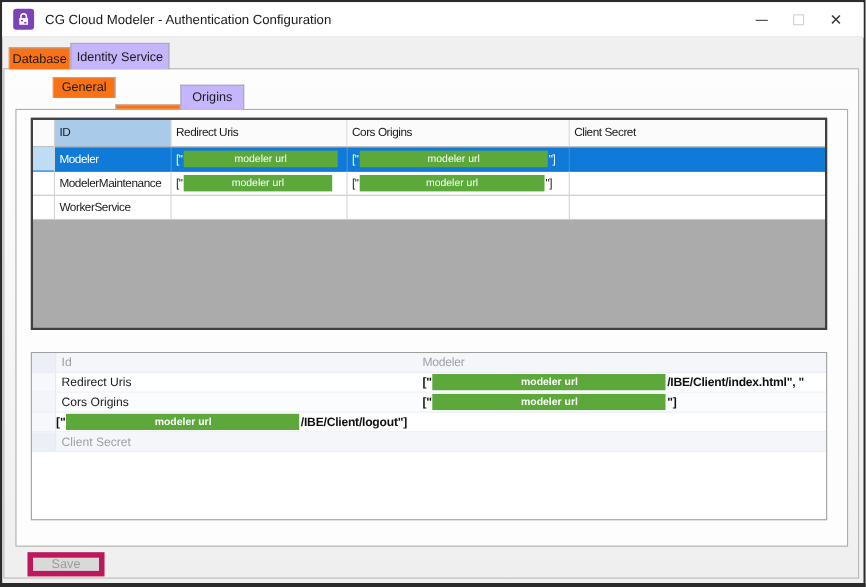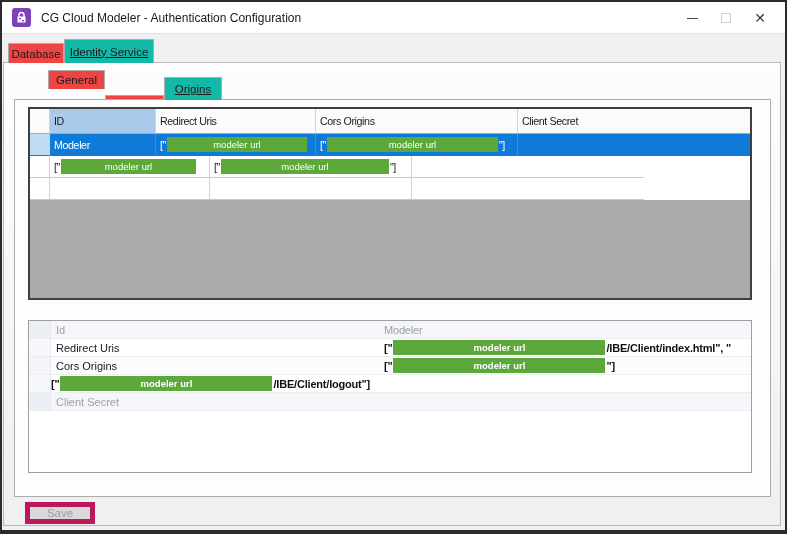--- a/index.html
+++ b/index.html
@@ -17,23 +17,23 @@
   .app-icon svg{ display:block; }
   .title-text{ margin-left:10px; font-size:12px; color:#1a1a1a; }
   .win-btns{ position:absolute; right:8px; top:0; height:32px; display:flex; }
   .win-btn{ width:34px; height:32px; display:flex; align-items:center; justify-content:center;
     font-size:13px; color:#333; cursor:default; }
   .min-glyph{ display:block; width:11px; height:1px; background:#444; }
   .max-glyph{ display:block; width:10px; height:10px; border:1px solid #cfcfcf; }
   .close-glyph{ font-size:14px; color:#3a3a3a; line-height:1; }
   
   .tab{ position:absolute; display:flex; align-items:center; justify-content:center;
-    font-size:11.5px; color:#1a1a1a; background:#ef4444; border:1px solid #ababab;
+    font-size:11.5px; color:#1a1a1a; background:#f97316; border:1px solid #ababab;
     border-bottom:none; z-index:1; white-space:nowrap; }
-  .tab.selected{ background:#14b8a6; z-index:3;text-decoration:underline; }
+  .tab.selected{ background:#c4b5fd; z-index:3; }
   .tab-database{ left:8px; top:43px; width:56px; height:20px; }
   .tab-identity{ left:64px; top:39px; width:90px; height:24px; }
   .tab-admin{ left:154px; top:43px; width:101px; height:20px; }
   .outer-page{ position:absolute; left:3px; top:62px; width:778px; height:464px;
     background:linear-gradient(#fdfdfd, #efefef); border:1px solid #b9b9b9; z-index:0; }
   .tab-general{ left:48px; top:70px; width:57px; height:19px; }
   .tab-provider{ left:105px; top:81px; width:59px; height:19px;margin-top:14px; }
   .tab-clients{ left:164px; top:77px; width:58px; height:23px; }
   .inner-page{ position:absolute; left:14px; top:99px; width:757px; height:398px;
     background:#fdfdfd; border:1px solid #acacac; z-index:2; }
@@ -136,35 +136,37 @@
       <div class="g-cell c-cors">
         <span>["</span>
         <span class="redact r-cors-a">modeler url</span>
         <span>"]</span>
       </div>
       <div class="g-cell c-secret"></div>
     </div>
 
     <div class="g-row g-data">
       <div class="g-cell c-sel"></div>
+      <div class="g-cell c-id">ModelerMaintenance</div>
       <div class="g-cell c-redir">
         <span>["</span>
         <span class="redact r-redir-b">modeler url</span>
         <span></span>
       </div>
       <div class="g-cell c-cors">
         <span>["</span>
         <span class="redact r-cors-b">modeler url</span>
         <span>"]</span>
       </div>
       <div class="g-cell c-secret"></div>
     </div>
 
     <div class="g-row g-data">
       <div class="g-cell c-sel"></div>
+      <div class="g-cell c-id">WorkerService</div>
       <div class="g-cell c-redir"></div>
       <div class="g-cell c-cors"></div>
       <div class="g-cell c-secret"></div>
     </div>
   </div>
 
   <div class="detail-caption">Client</div>
   <div class="detail">
 
     <div class="d-row d-ro">

